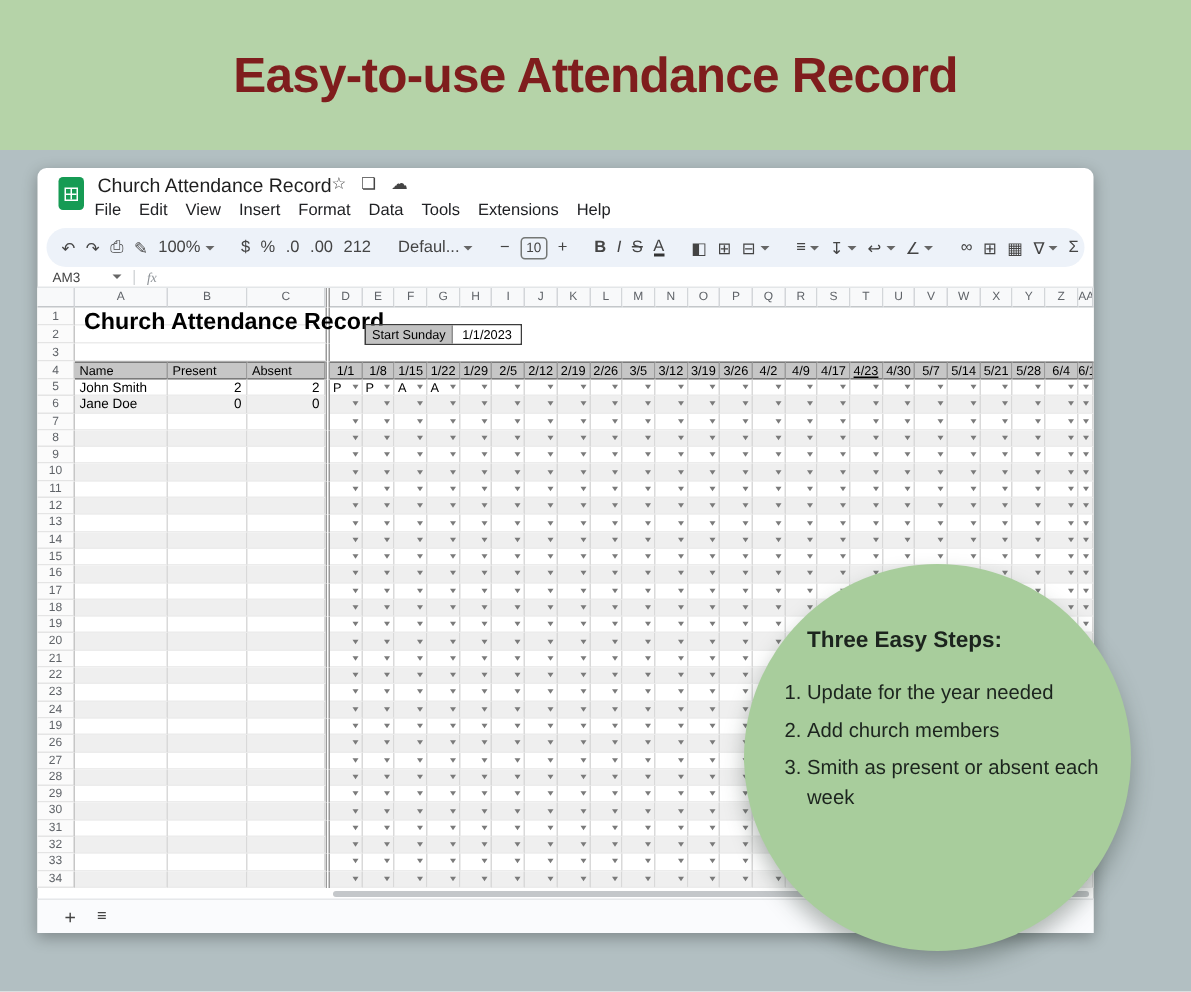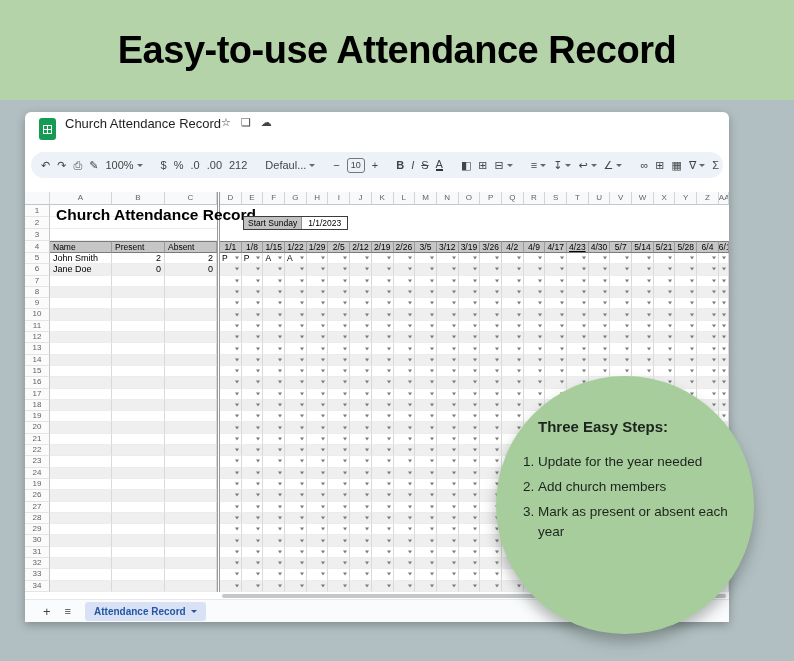--- a/index.html
+++ b/index.html
@@ -2,21 +2,21 @@
 <html><head>
 <meta charset="utf-8">
 <style>
   * { box-sizing: border-box; margin: 0; padding: 0; }
   html,body { width:794px; height:661px; overflow:hidden; }
   body { font-family:"Liberation Sans","DejaVu Sans",sans-serif; background:#b2bfc2; position:relative; }
 
   
   .banner { position:absolute; left:0; top:0; width:794px; height:100px; background:#b5d3a8;
             display:flex; align-items:center; justify-content:center; }
-  .banner h1 { font-size:38px; font-weight:bold; color:#000000; letter-spacing:-0.5px; }
+  .banner h1 { font-size:33px; font-weight:bold; color:#7f1d1d; letter-spacing:-0.5px; }
 
   
   .window { position:absolute; left:25px; top:112px; width:704px; height:510px; background:#fff;
             border-radius:6px 6px 0 0; box-shadow:0 3px 10px rgba(0,0,0,0.28); }
 
   
   .titlebar { position:absolute; left:0; top:0; width:100%; height:38px; }
   .logo { position:absolute; left:14px; top:6px; width:17px; height:22px; background:#169b54; border-radius:3px; }
   .logo .grid-glyph { position:absolute; left:4px; top:7px; width:9px; height:9px; border:1px solid #fff; }
   .logo .grid-glyph i { position:absolute; background:#fff; }
@@ -110,20 +110,31 @@
           <i class="gh"></i>
           <i class="gv"></i>
         </div>
     </div>
     <div class="doc-title">Church Attendance Record</div>
     <div class="title-icons" id="title-icons">
         <span>☆</span>
         <span>❏</span>
         <span>☁</span>
       </div>
+    <div class="menubar" id="menubar">
+        <span>File</span>
+        <span>Edit</span>
+        <span>View</span>
+        <span>Insert</span>
+        <span>Format</span>
+        <span>Data</span>
+        <span>Tools</span>
+        <span>Extensions</span>
+        <span>Help</span>
+      </div>
   </div>
 
   <div class="toolbar" id="toolbar">
       <div class="tb-item">
         <span>↶</span>
       </div>
       <div class="tb-item">
         <span>↷</span>
       </div>
       <div class="tb-item">
@@ -220,20 +231,28 @@
       </div>
       <div class="tb-item">
         <span>∇</span>
         <span class="tb-caret"></span>
       </div>
       <div class="tb-item">
         <span>Σ</span>
       </div>
     </div>
 
+  <div class="fxbar">
+    <div class="namebox">
+      <span>AM3</span>
+      <span class="tb-caret"></span>
+    </div>
+    <div class="fx-sep"></div>
+    <span class="fx-label">fx</span>
+  </div>
 
   <div class="grid" id="grid">
       <div class="grid-row letters">
         <div class="cell " style="width: 25px; height: 13px; line-height: 12px;"></div>
         <div class="cell " style="width: 62px; height: 13px; line-height: 12px;">A</div>
         <div class="cell " style="width: 53px; height: 13px; line-height: 12px;">B</div>
         <div class="cell " style="width: 52px; height: 13px; line-height: 12px;">C</div>
         <div class="freeze-div" style="height: 13px;"></div>
         <div class="cell " style="width: 21.7px; height: 13px; line-height: 12px;">D</div>
         <div class="cell " style="width: 21.7px; height: 13px; line-height: 12px;">E</div>
@@ -2690,28 +2709,24 @@
   <div class="start-box">
     <span class="start-label">Start Sunday</span>
     <span class="start-value">1/1/2023</span>
   </div>
 
   <div class="hscroll"></div>
 
   <div class="tabbar">
     <span class="tab-add">+</span>
     <span class="tab-all">≡</span>
-    <div class="sheet-tab">
-      <span>Attendance Record</span>
-      <span class="tab-caret"></span>
-    </div>
   </div>
 
 </div>
 
 <div class="circle">
   <h2>Three Easy Steps:</h2>
   <ol id="steps-list">
       <li>Update for the year needed</li>
       <li>Add church members</li>
-      <li>Mark as present or absent each year</li>
+      <li>Smith as present or absent each week</li>
     </ol>
 </div>
 
 </body></html>

